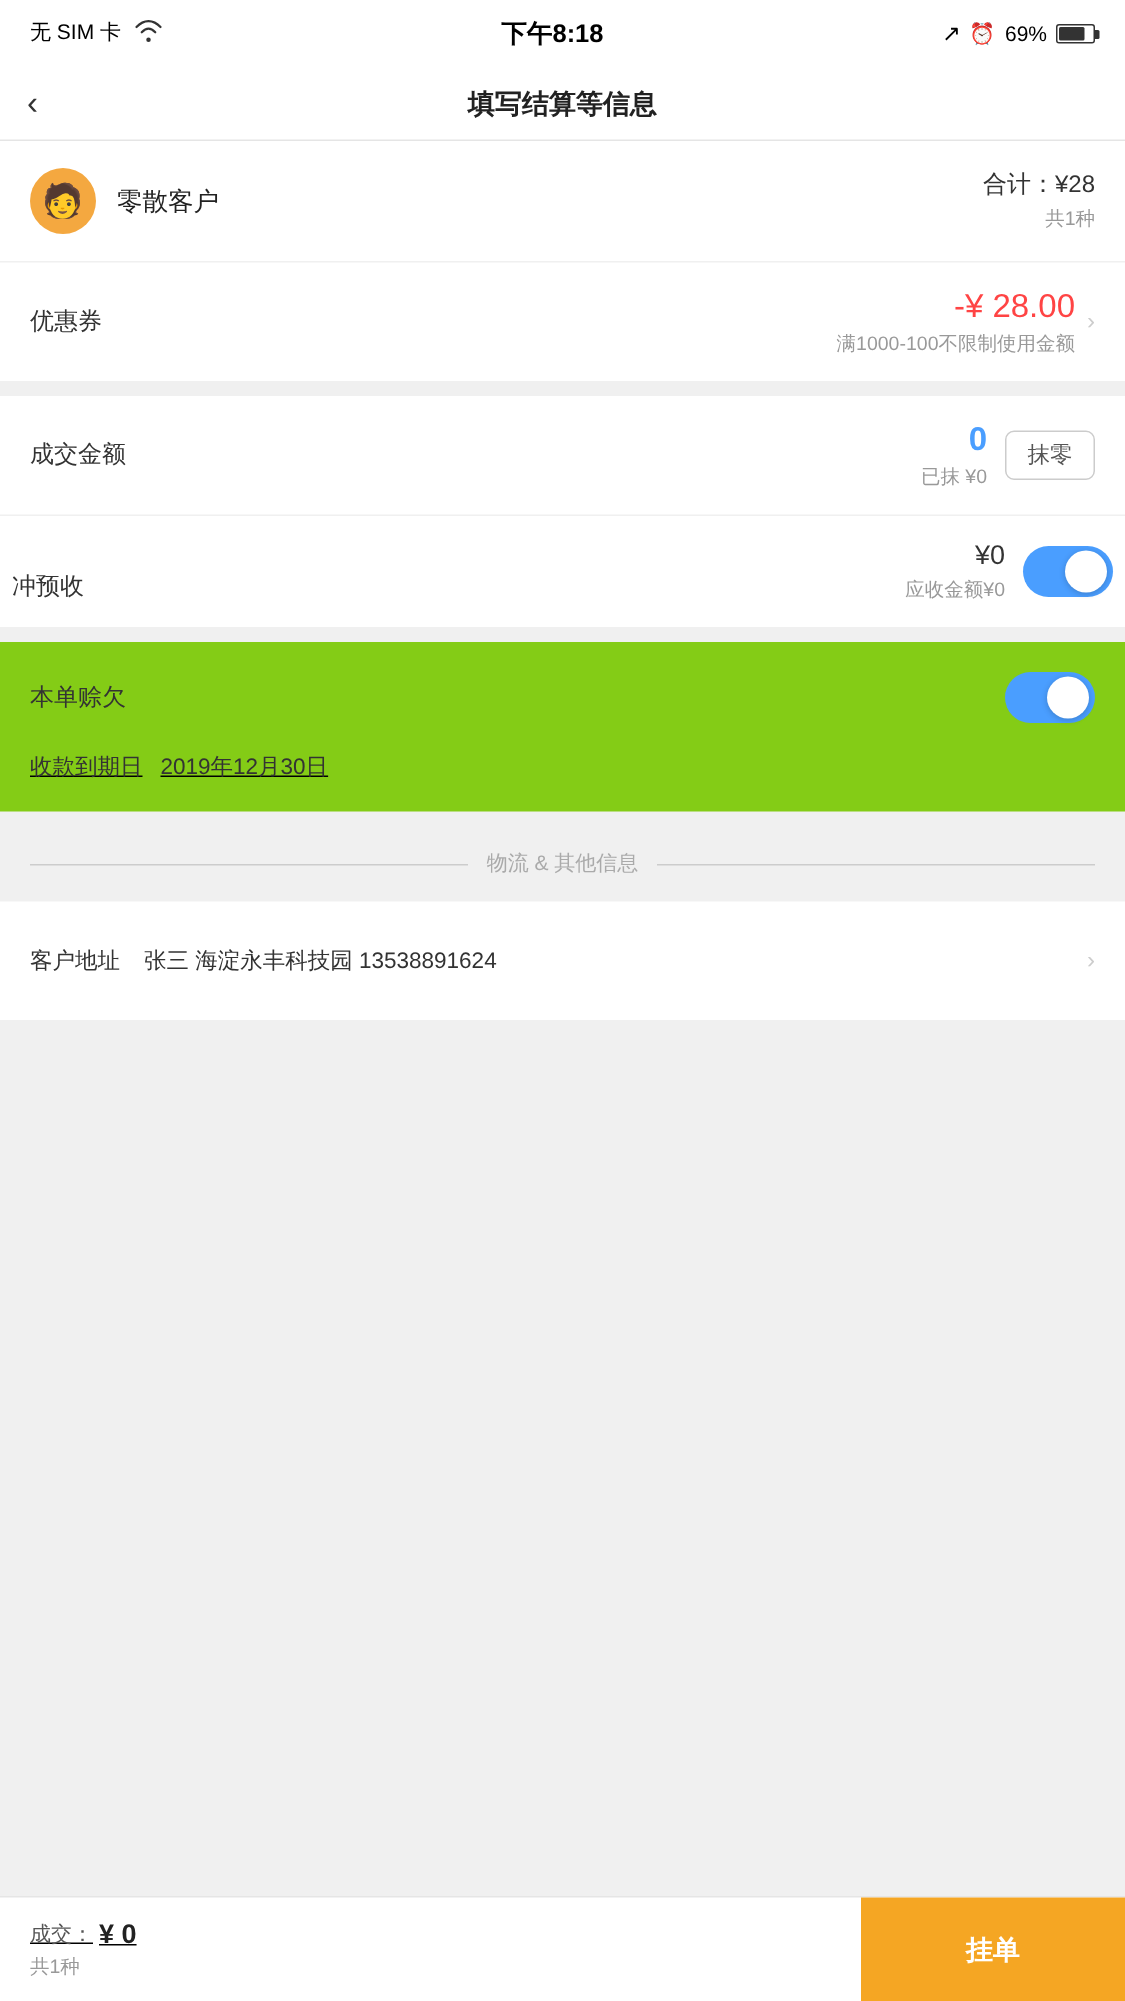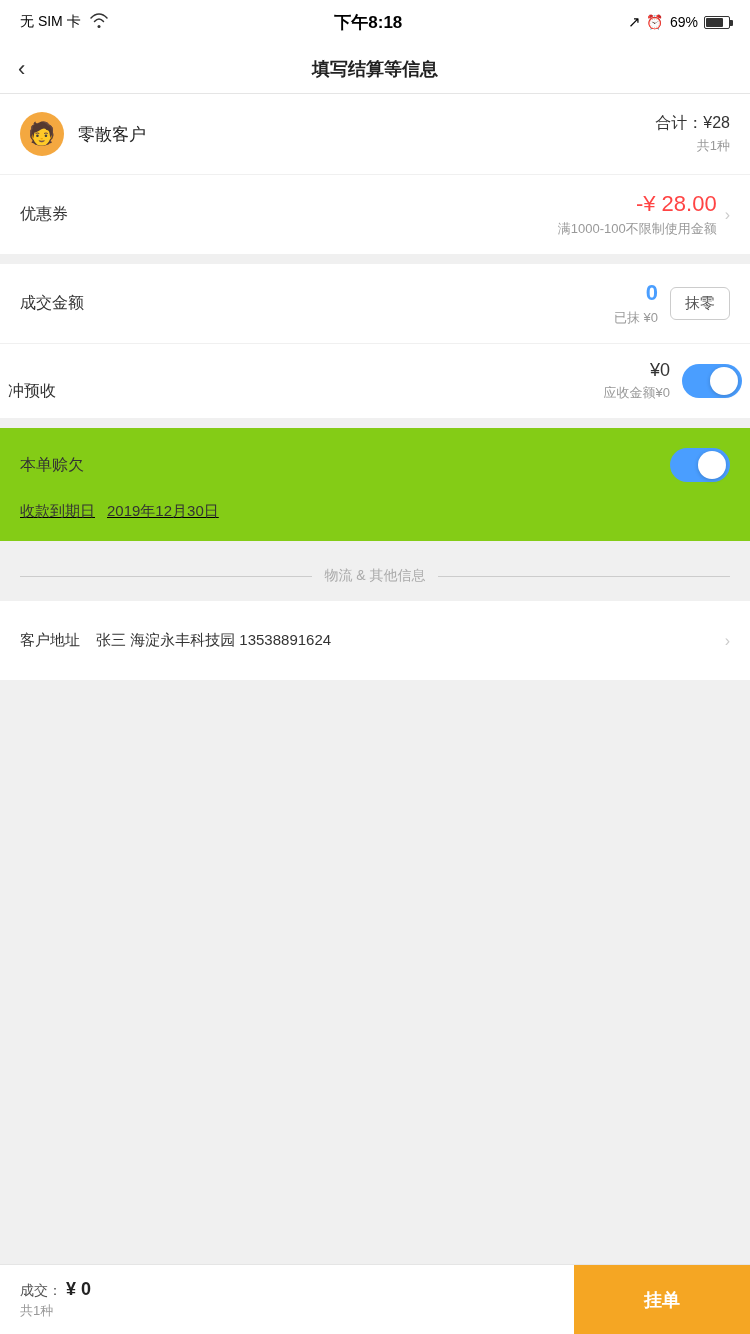--- a/index.html
+++ b/index.html
@@ -359,20 +359,20 @@
       <span class="chevron-right">›</span>
     </div>
   </div>
 
   <div style="height: 200px; background: #f0f0f0;"></div>
 
 </div>
 
 <div class="bottom-bar">
   <div class="bottom-left">
-    <div style="display:flex;align-items:flex-end;gap:4px;">
+    <div style="display:flex;align-items:center;gap:4px;text-decoration:underline;">
       <span class="bottom-deal-label">成交：</span>
       <span class="bottom-deal-amount">¥ 0</span>
     </div>
     <div class="bottom-count">共1种</div>
   </div>
   <div class="btn-hold">挂单</div>
 </div>
 
 </body></html>

